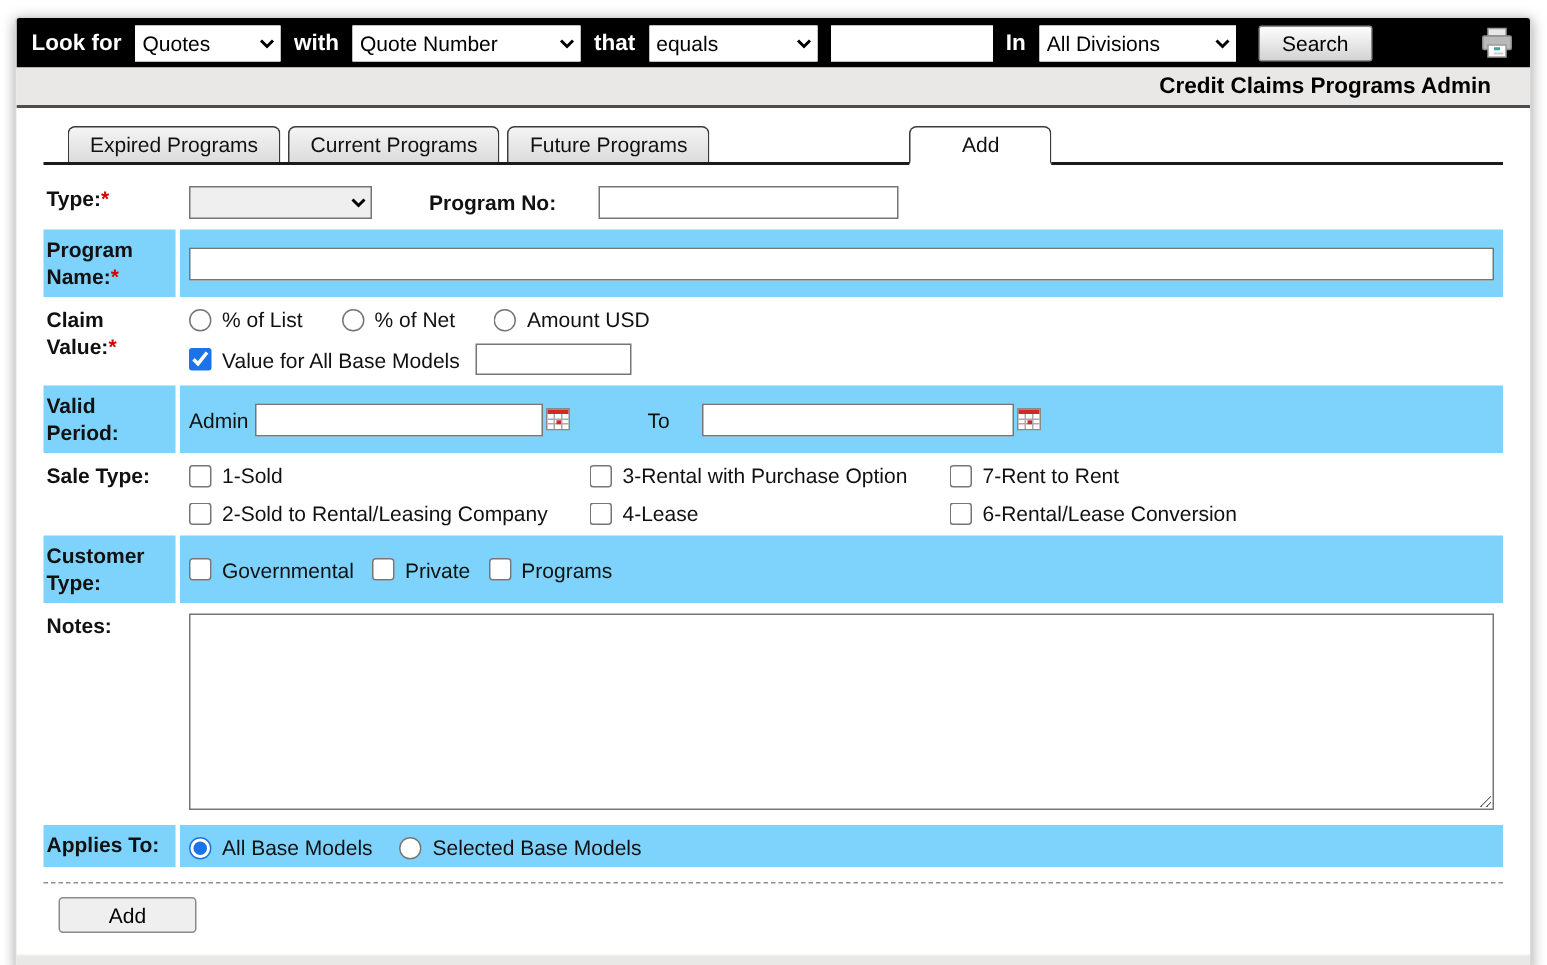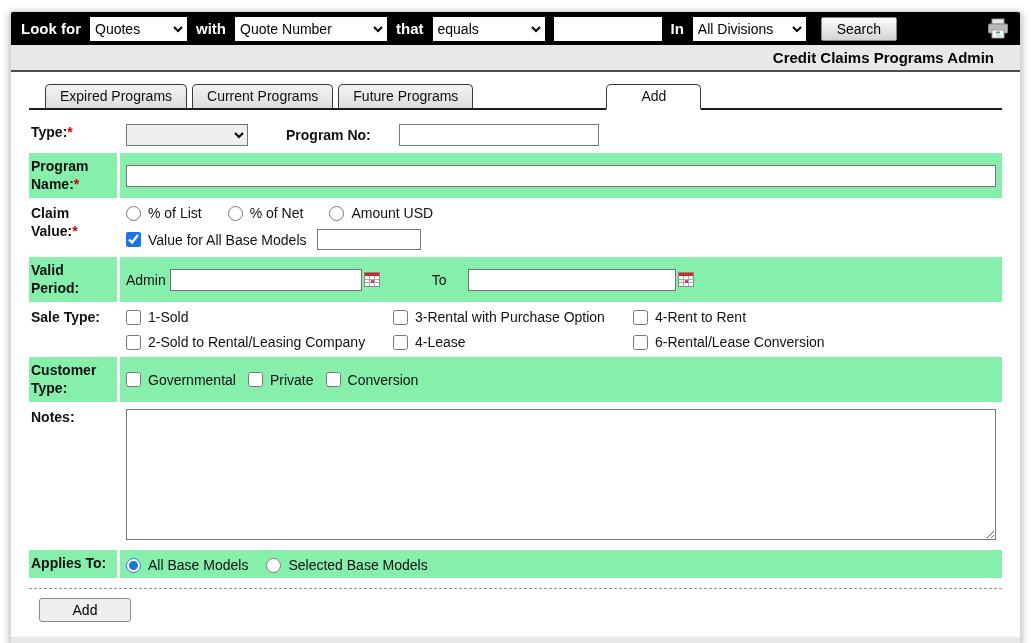--- a/index.html
+++ b/index.html
@@ -10,21 +10,21 @@
   }
   
   .toolbar {
     background:#000; height:33px; display:flex; align-items:center;
     padding:0 10px; gap:9px; color:#fff; font-weight:bold; font-size:15px; white-space:nowrap;
   }
   .toolbar select, .toolbar input[type=text] {
     height:24px; font-size:14px; font-family:"Liberation Sans",sans-serif;
     border:1px solid #fff; background:#fff; color:#000; padding:0 0;
   }
-  .w97{width:97px;} .w150{width:152px;} .w112{width:112px;} .w108{width:108px;} .w113{width:113px;}
+  .w97{width:97px;} .w150{width:152px;} .w112{width:112px;} .w108{width:108px;} .w113{width:131px;}
   .search-btn {
     height:24px; width:76px; font-size:14px; font-family:"Liberation Sans",sans-serif;
     background:linear-gradient(#fdfdfd,#d3d3d3); border:1px solid #8a8a8a; border-radius:2px;
     margin-left:6px; color:#000;
   }
   .printer { margin-left:auto; display:flex; align-items:center; cursor:pointer; }
   
   .titlebar {
     background:#e9e8e7; padding:4px 26px 4px 10px; text-align:right;
     font-weight:bold; font-size:15px; color:#000000; border-bottom:2px solid #4d4d4d;
@@ -39,21 +39,21 @@
   }
   .tab.active {
     background:#fff; margin-left:128px; width:95px; text-align:center;
     border-bottom:2px solid #fff; margin-bottom:-2px;
   }
   
   .form { margin-top:9px; font-size:14px; color:#111; }
   .frow { display:flex; margin-bottom:2px; }
   .flabel { flex:0 0 88px; font-weight:bold; padding:5px 2px 5px 2px; line-height:1.25; }
   .fcontent { flex:1; padding:5px 6px; margin-left:3px; display:block; }
-  .frow.shaded .flabel, .frow.shaded .fcontent { background:#86efac; }
+  .frow.shaded .flabel, .frow.shaded .fcontent { background:#7dd3fc; }
   .req { color:#d20000; font-weight:bold; }
   .ti { border:1px solid #767676; height:22px; font-size:14px; padding:1px 4px; font-family:"Liberation Sans",sans-serif; }
   .inline { display:flex; align-items:center; }
   input[type=checkbox], input[type=radio] { accent-color:#1a73e8; width:15px; height:15px; margin:0 7px 0 0; vertical-align:-3px; }
   label.opt { display:inline-flex; align-items:center; white-space:nowrap; }
   .salegrid { display:grid; grid-template-columns:267px 240px auto; row-gap:9px; }
   .divider { border:none; border-top:1px dashed #8f8f8f; margin:10px 0 9px 0; }
   .add-btn {
     width:92px; height:24px; font-size:14px; font-family:"Liberation Sans",sans-serif;
     background:#efefef; border:1px solid #8a8a8a; border-radius:3px; margin:0 0 8px 10px; color:#000;
@@ -208,21 +208,21 @@
             <label class="opt">
               <input type="checkbox" style="">
               <span>1-Sold</span>
             </label>
             <label class="opt">
               <input type="checkbox" style="">
               <span>3-Rental with Purchase Option</span>
             </label>
             <label class="opt">
               <input type="checkbox" style="">
-              <span>4-Rent to Rent</span>
+              <span>7-Rent to Rent</span>
             </label>
             <label class="opt">
               <input type="checkbox" style="">
               <span>2-Sold to Rental/Leasing Company</span>
             </label>
             <label class="opt">
               <input type="checkbox" style="">
               <span>4-Lease</span>
             </label>
             <label class="opt">
@@ -240,21 +240,21 @@
           <label class="opt">
             <input type="checkbox" style="">
             <span>Governmental</span>
           </label>
           <label class="opt">
             <input type="checkbox" style="">
             <span>Private</span>
           </label>
           <label class="opt">
             <input type="checkbox" style="">
-            <span>Conversion</span>
+            <span>Programs</span>
           </label>
         </div>
       </div>
 
       
       <div class="frow">
         <div class="flabel">Notes:</div>
         <div class="fcontent">
           <textarea class="notes" style=""></textarea>
         </div>

